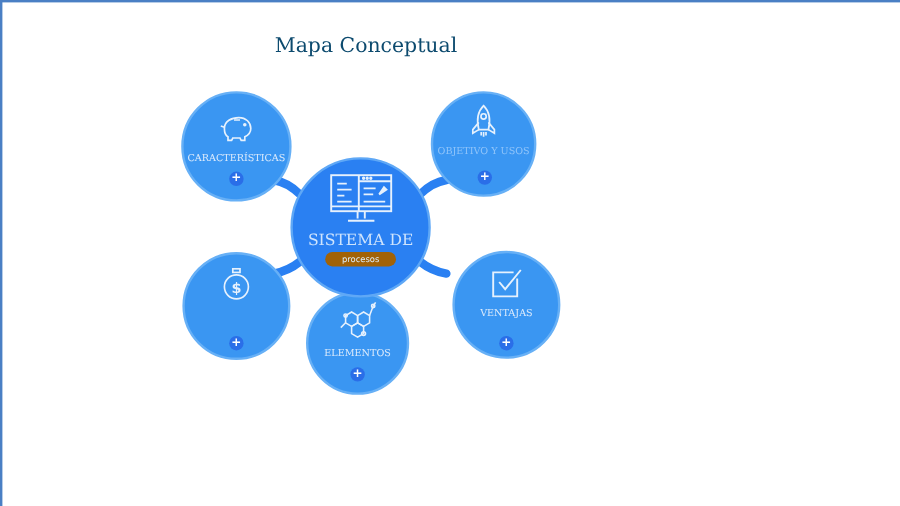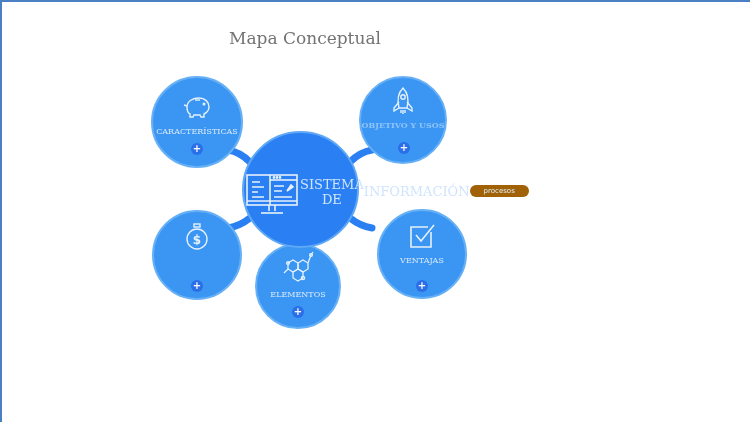--- a/index.html
+++ b/index.html
@@ -1,25 +1,25 @@
 <!DOCTYPE html>
 <html><head>
 <meta charset="utf-8">
 <style>
   html, body { margin: 0; padding: 0; }
   body { width: 750px; height: 422px; background: #ffffff; position: relative; overflow: hidden; font-family: "DejaVu Serif", serif; }
   .frame-top { position: absolute; left: 0; top: 0; width: 750px; height: 2px; background: #4a7fc4; }
   .frame-left { position: absolute; left: 0; top: 0; width: 2px; height: 422px; background: #4a7fc4; }
-  .title { position: absolute; left: 229px; top: 28px; font-family: "DejaVu Serif", serif; font-size: 17px; color: #737373; letter-spacing: 0; }
+  .title { position: absolute; left: 229px; top: 28px; font-family: "DejaVu Serif", serif; font-size: 17px; color: #0c4a6e; letter-spacing: 0; }
   svg.connectors { position: absolute; left: 0; top: 0; }
   .node { position: absolute; border-radius: 50%; background: #3a96f2; box-sizing: border-box; border: 2px solid #67b0f6; display: flex; flex-direction: column; align-items: center; }
   .node .icon { margin-top: 14px; width: 34px; height: 30px; display: flex; align-items: center; justify-content: center; }
   .node .label { color: #dbeafc; font-family: "DejaVu Serif", serif; font-size: 8px; text-align: center; line-height: 11px; margin-top: 4px; width: 86px; text-transform: uppercase; }
   .node .plus { position: absolute; width: 12px; height: 12px; border-radius: 50%; background: #2a6ee8; color: #ffffff; font-family: "DejaVu Sans", sans-serif; font-size: 10px; line-height: 12px; text-align: center; font-weight: bold; }
-  .center-node { position: absolute; left: 242px; top: 131px; width: 117px; height: 117px; border-radius: 50%; background: #2a80f2; border: 2px solid #5fa8f6; box-sizing: border-box; display: flex; flex-direction: row; align-items: center; }
+  .center-node { position: absolute; left: 242px; top: 131px; width: 117px; height: 117px; border-radius: 50%; background: #2a80f2; border: 2px solid #5fa8f6; box-sizing: border-box; display: flex; flex-direction: column; align-items: center; }
   .center-node .icon { margin-top: 10px; width: 56px; height: 46px; }
   .center-node .label { color: #cfe4fd; font-family: "DejaVu Serif", serif; font-size: 13px; line-height: 15px; text-align: center; margin-top: 4px; }
   .center-node .tag { margin-top: 2px; background: #a16207; color: #dff0fd; font-family: "DejaVu Sans", sans-serif; font-size: 7px; padding: 2px 14px; border-radius: 8px; }
 </style>
 </head>
 <body>
 
 <div class="frame-top"></div>
 <div class="frame-left"></div>
 
@@ -51,21 +51,21 @@
 <div class="node" style="left:359px; top:76px; width:88px; height:88px;">
   <div class="icon" style="margin-top:8px;">
     <svg width="26" height="30" viewBox="0 0 26 30" fill="none" stroke="#e6f1fd" stroke-width="1.4">
       <path d="M13 2 C18 7 19 14 17 22 L9 22 C7 14 8 7 13 2 Z"></path>
       <circle cx="13" cy="11" r="2.2"></circle>
       <path d="M9 16 L4 22 L4 25 L9 22"></path>
       <path d="M17 16 L22 22 L22 25 L17 22"></path>
       <path d="M11 24 L11 27 M13 24 L13 28 M15 24 L15 27"></path>
     </svg>
   </div>
-  <div class="label" style="color:#8fc4fa;font-weight:bold;">OBJETIVO Y USOS</div>
+  <div class="label" style="color:#8fc4fa;">OBJETIVO Y USOS</div>
   <div class="plus" style="left:37px; top:64px;">+</div>
 </div>
 
 <div class="node" style="left:152px; top:210px; width:90px; height:90px;">
   <div class="icon" style="margin-top:10px;">
     <svg width="26" height="28" viewBox="0 0 26 28" fill="none" stroke="#e6f1fd" stroke-width="1.4">
       <rect x="10" y="1" width="6" height="3"></rect>
       <circle cx="13" cy="16" r="10"></circle>
       <text x="13" y="21" font-family="DejaVu Sans, sans-serif" font-size="12" fill="#e6f1fd" stroke="none" text-anchor="middle" font-weight="bold">$</text>
     </svg>
@@ -112,15 +112,14 @@
       <path d="M43 19 L47 13 L49 15 Z" fill="#e6f1fd"></path>
       <circle cx="30" cy="5.5" r="0.6" fill="#e6f1fd"></circle>
       <circle cx="33" cy="5.5" r="0.6" fill="#e6f1fd"></circle>
       <circle cx="36" cy="5.5" r="0.6" fill="#e6f1fd"></circle>
       <path d="M3 29 L53 29"></path>
       <path d="M25 33 L25 39 M31 33 L31 39"></path>
       <path d="M17 41 L39 41"></path>
     </svg>
   </div>
   <div class="label">SISTEMA DE</div>
-  <div class="label">INFORMACIÓN</div>
   <div class="tag">procesos</div>
 </div>
 
 </body></html>

